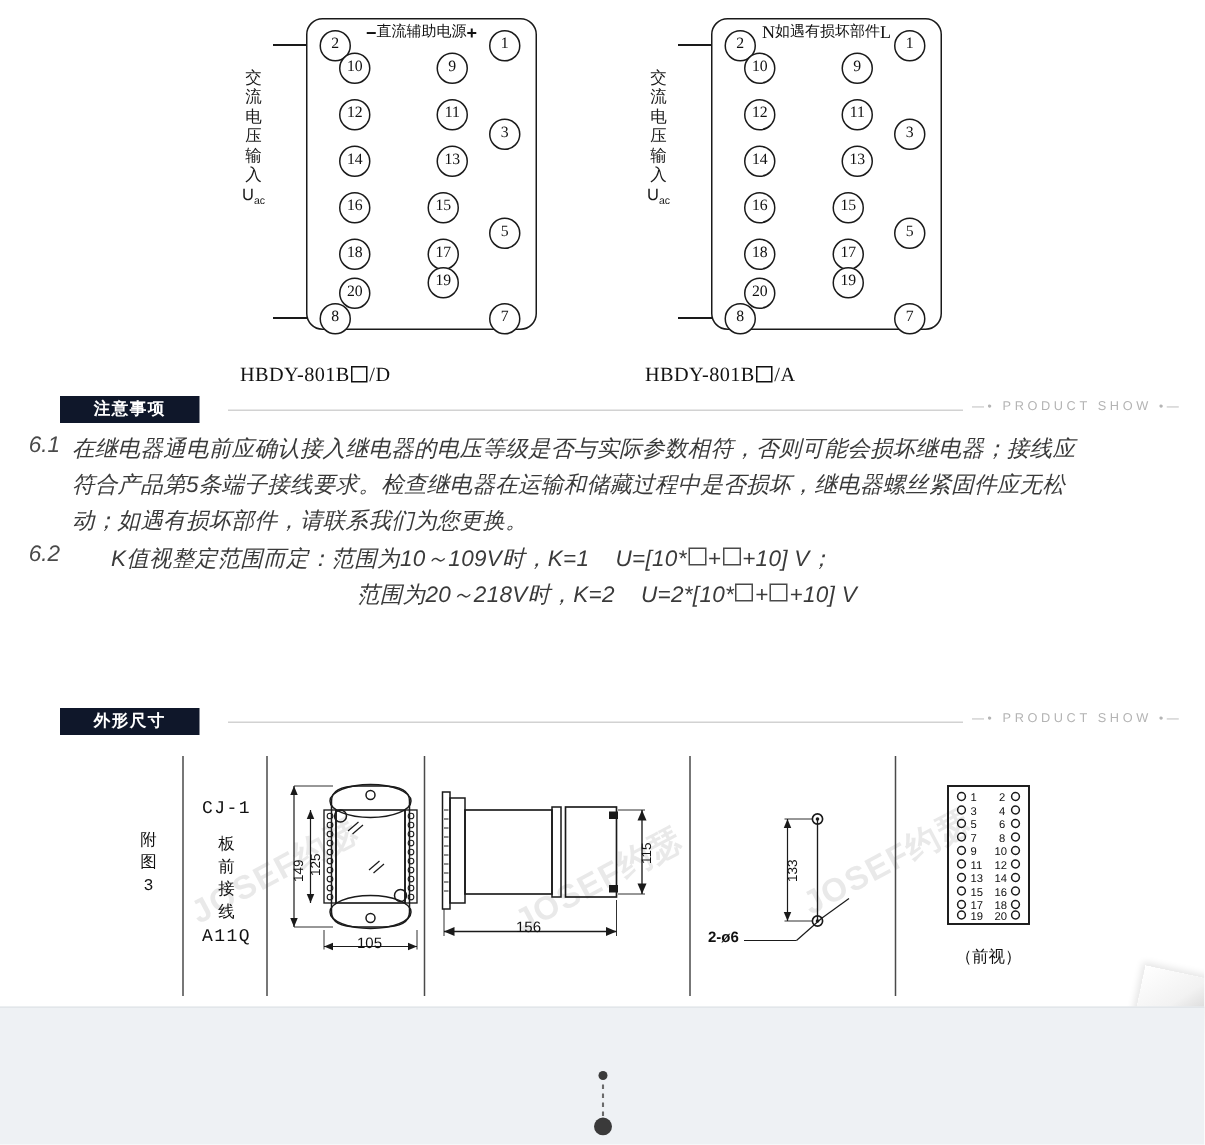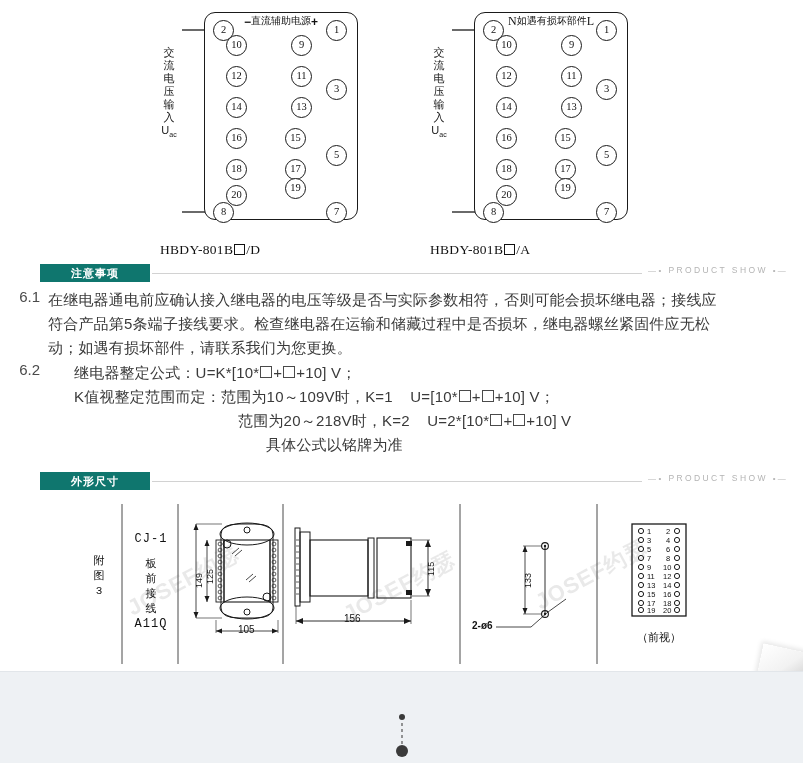--- a/index.html
+++ b/index.html
@@ -68,35 +68,35 @@
     position:absolute;width:19px;height:19px;border-radius:50%;
     border:1.3px solid #1a1a1a;background:#fff;
     font-size:10.5px;line-height:17px;text-align:center;color:#111;
     font-family:"Liberation Serif","DejaVu Serif",serif;
   }
   .dg-svg{position:absolute;left:0;top:0;}
 
   
   .sec-head{position:absolute;height:18px;}
   .sec-tag{
-    position:absolute;left:0;top:0;width:110px;height:18px;
-    background:#0f766e;color:#fff;font-size:11px;font-weight:bold;
+    position:absolute;left:0;top:0;width:93px;height:18px;
+    background:#0f172a;color:#fff;font-size:11px;font-weight:bold;
     line-height:18px;text-align:center;letter-spacing:1px;
   }
   .sec-rule{
     position:absolute;left:112px;top:9px;height:1px;background:#d2d2d2;
   }
   .ps{
     position:absolute;top:1px;font-size:8.5px;letter-spacing:2.4px;
     color:#b4b4b4;white-space:nowrap;
   }
   .ps .dot{font-size:8px;}
 
   
-  .notice{position:absolute;left:0;top:288px;width:803px;}
+  .notice{position:absolute;left:0;top:288px;width:803px;font-style:italic;}
   .nrow{position:relative;display:flex;margin-bottom:1px;}
   .nnum{
     width:40px;flex:0 0 40px;text-align:right;padding-right:8px;
     font-size:15px;color:#4a4a4a;font-family:"Liberation Sans",sans-serif;
   }
   .ntxt{
     flex:1;font-size:15px;line-height:24px;color:#3a3a3a;
     letter-spacing:.2px;
   }
   .ntxt .ind{display:block;}
@@ -323,27 +323,25 @@
         <span class="ind">在继电器通电前应确认接入继电器的电压等级是否与实际参数相符，否则可能会损坏继电器；接线应</span>
         <span class="ind">符合产品第5条端子接线要求。检查继电器在运输和储藏过程中是否损坏，继电器螺丝紧固件应无松</span>
         <span class="ind">动；如遇有损坏部件，请联系我们为您更换。</span>
       </div>
     </div>
 
     <div class="nrow">
       <div class="nnum">6.2</div>
       <div class="ntxt">
 
-        <span class="ind pad1 f-line"><span>继电器整定公式：</span><span>U=K*[10*</span><span class="sqin"></span><span>+</span><span class="sqin"></span><span>+10] V；</span></span>
 
         <span class="ind pad1 f-line"><span>K值视整定范围而定：</span><span>范围为10～109V时，K=1</span>&nbsp;&nbsp;&nbsp;&nbsp;<span>U=[10*</span><span class="sqin"></span><span>+</span><span class="sqin"></span><span>+10] V；</span></span>
 
         <span class="ind pad2 f-line"><span>范围为20～218V时，K=2</span>&nbsp;&nbsp;&nbsp;&nbsp;<span>U=2*[10*</span><span class="sqin"></span><span>+</span><span class="sqin"></span><span>+10] V</span></span>
 
-        <span class="ind pad3">具体公式以铭牌为准</span>
       </div>
     </div>
   </div>
 
   <div class="sec-head" style="left:40px;top:472px;width:750px;">
     <div class="sec-tag">外形尺寸</div>
     <div class="sec-rule" style="width:490px;"></div>
     <div class="ps" style="left:608px;">
       <span class="dot">—•</span>&nbsp;<span>PRODUCT SHOW</span>&nbsp;<span class="dot">•—</span>
     </div>

